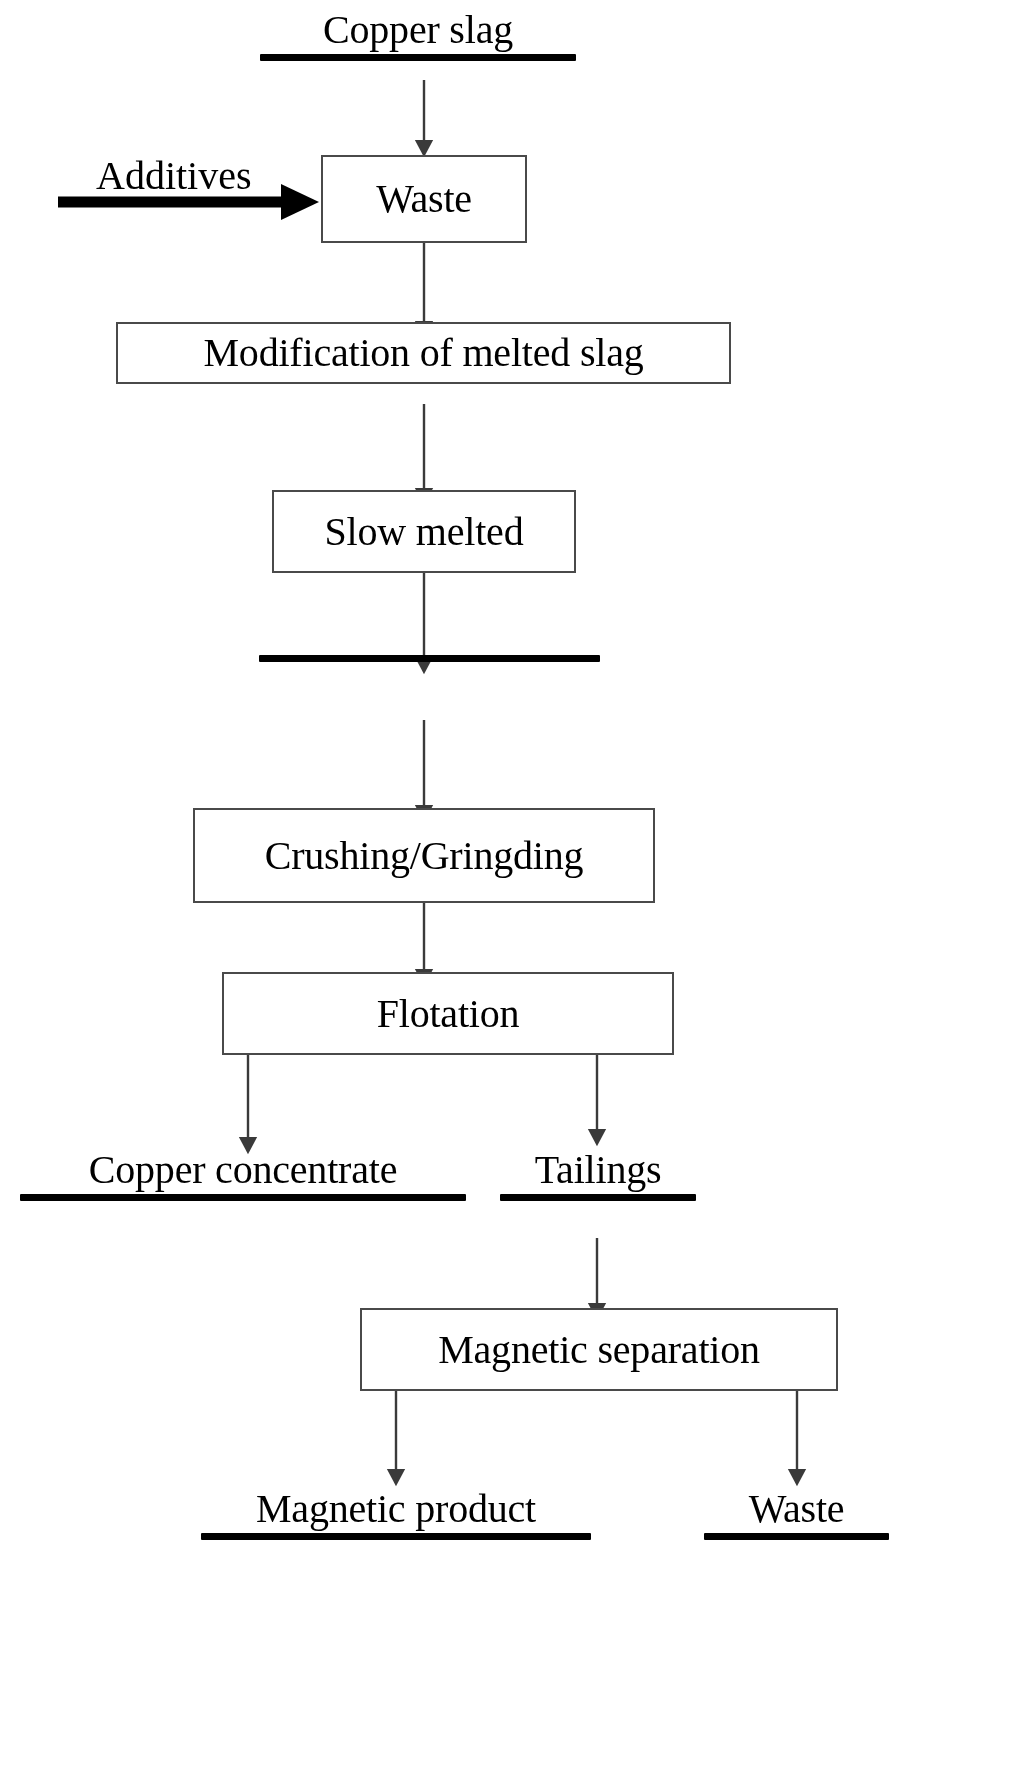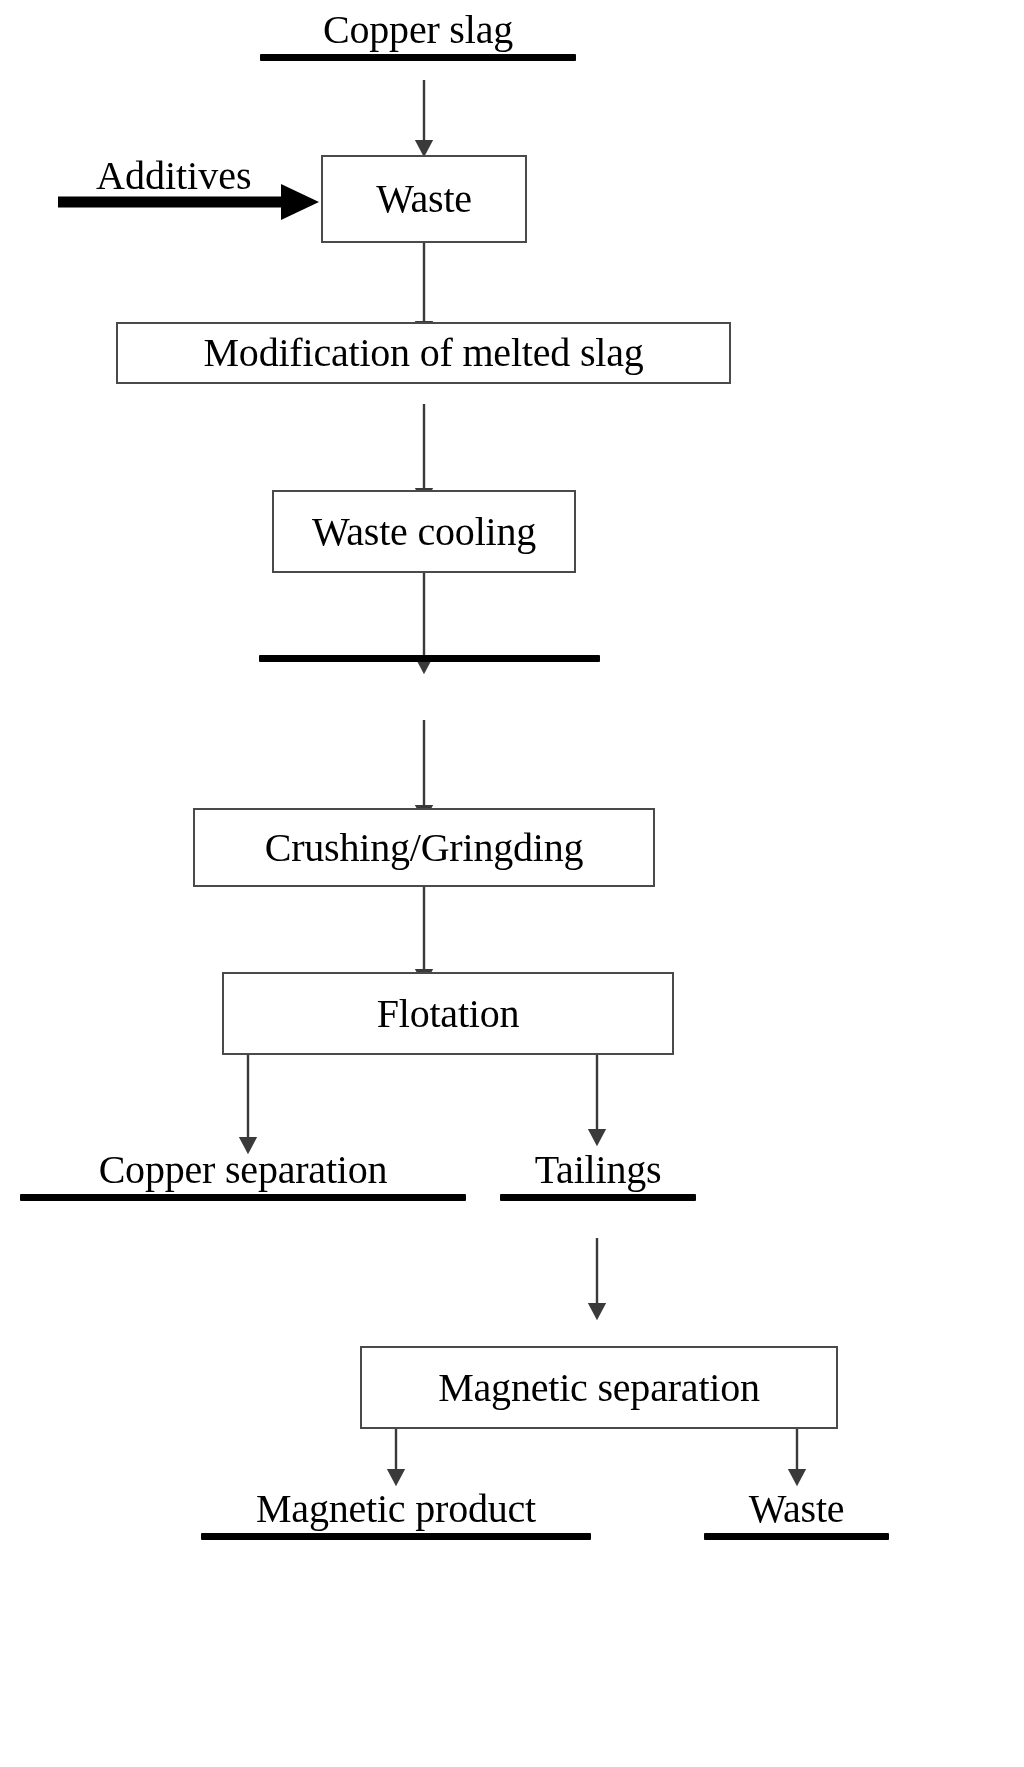--- a/index.html
+++ b/index.html
@@ -118,21 +118,21 @@
     <div class="stream-rule" style="width:316px;"></div>
   </div>
 
   <div class="plain-label" style="left:96px; top:155px;">Additives</div>
 
   <div class="stream" style="left:259px; top:652px; width:341px;">
     <div class="stream-rule" style="width:341px;"></div>
   </div>
 
   <div class="stream" style="left:20px; top:1148px; width:446px;">
-    <div class="stream-text">Copper separation</div>
+    <div class="stream-text">Copper concentrate</div>
     <div class="stream-rule" style="width:446px;"></div>
   </div>
 
   <div class="stream" style="left:500px; top:1148px; width:196px;">
     <div class="stream-text">Tailings</div>
     <div class="stream-rule" style="width:196px;"></div>
   </div>
 
   <div class="stream" style="left:201px; top:1487px; width:390px;">
     <div class="stream-text">Magnetic product</div>
@@ -146,28 +146,28 @@
 
   <div class="proc-box" style="left:321px; top:155px; width:206px; height:88px;">
     <span class="proc-label">Waste</span>
   </div>
 
   <div class="proc-box" style="left:116px; top:322px; width:615px; height:62px;">
     <span class="proc-label">Modification of melted slag</span>
   </div>
 
   <div class="proc-box" style="left:272px; top:490px; width:304px; height:83px;">
-    <span class="proc-label">Waste cooling</span>
+    <span class="proc-label">Slow melted</span>
   </div>
 
-  <div class="proc-box" style="left:193px; top:808px; width:462px; height:79px;">
+  <div class="proc-box" style="left:193px; top:808px; width:462px; height:95px;">
     <span class="proc-label">Crushing/Gringding</span>
   </div>
 
   <div class="proc-box" style="left:222px; top:972px; width:452px; height:83px;">
     <span class="proc-label">Flotation</span>
   </div>
 
-  <div class="proc-box" style="left:360px; top:1346px; width:478px; height:83px;text-align:right;">
+  <div class="proc-box" style="left:360px; top:1308px; width:478px; height:83px;text-align:right;">
     <span class="proc-label">Magnetic separation</span>
   </div>
 
 </div>
 
 </body></html>

